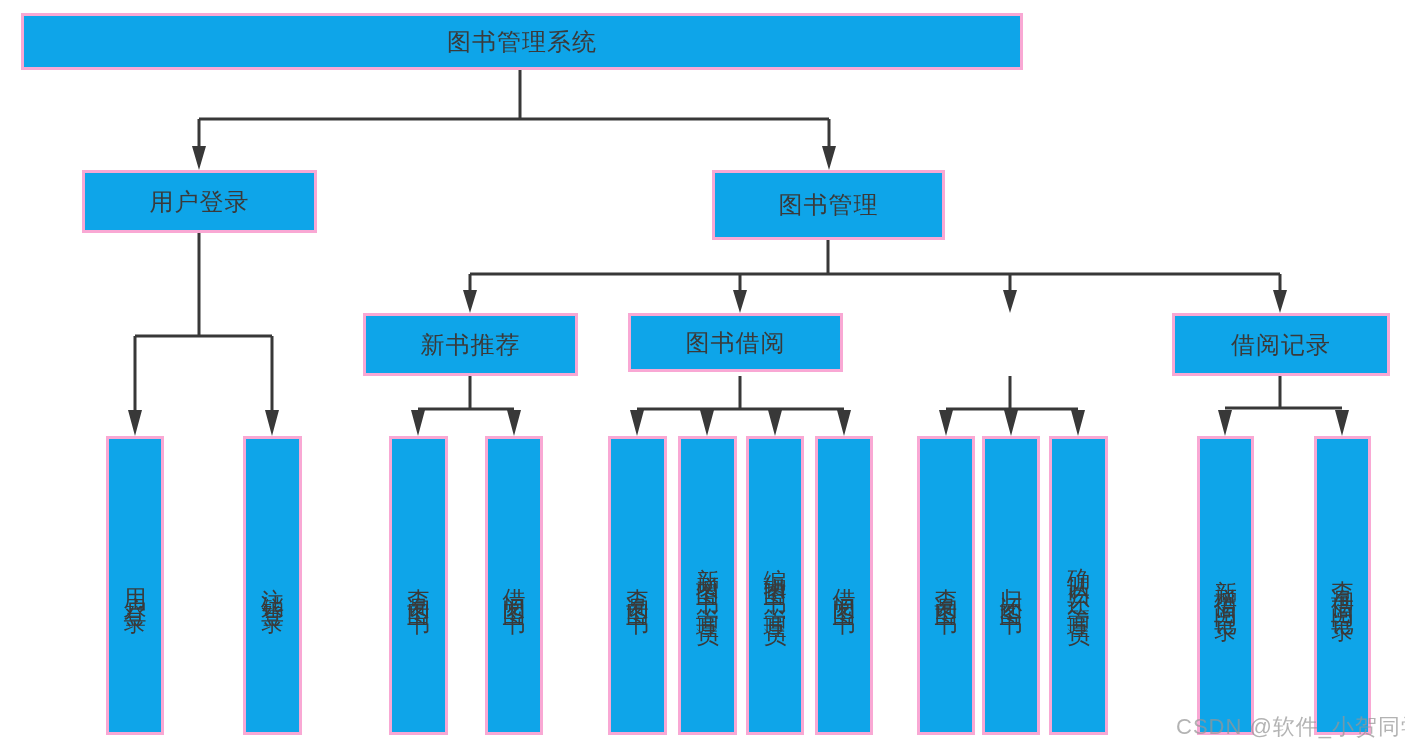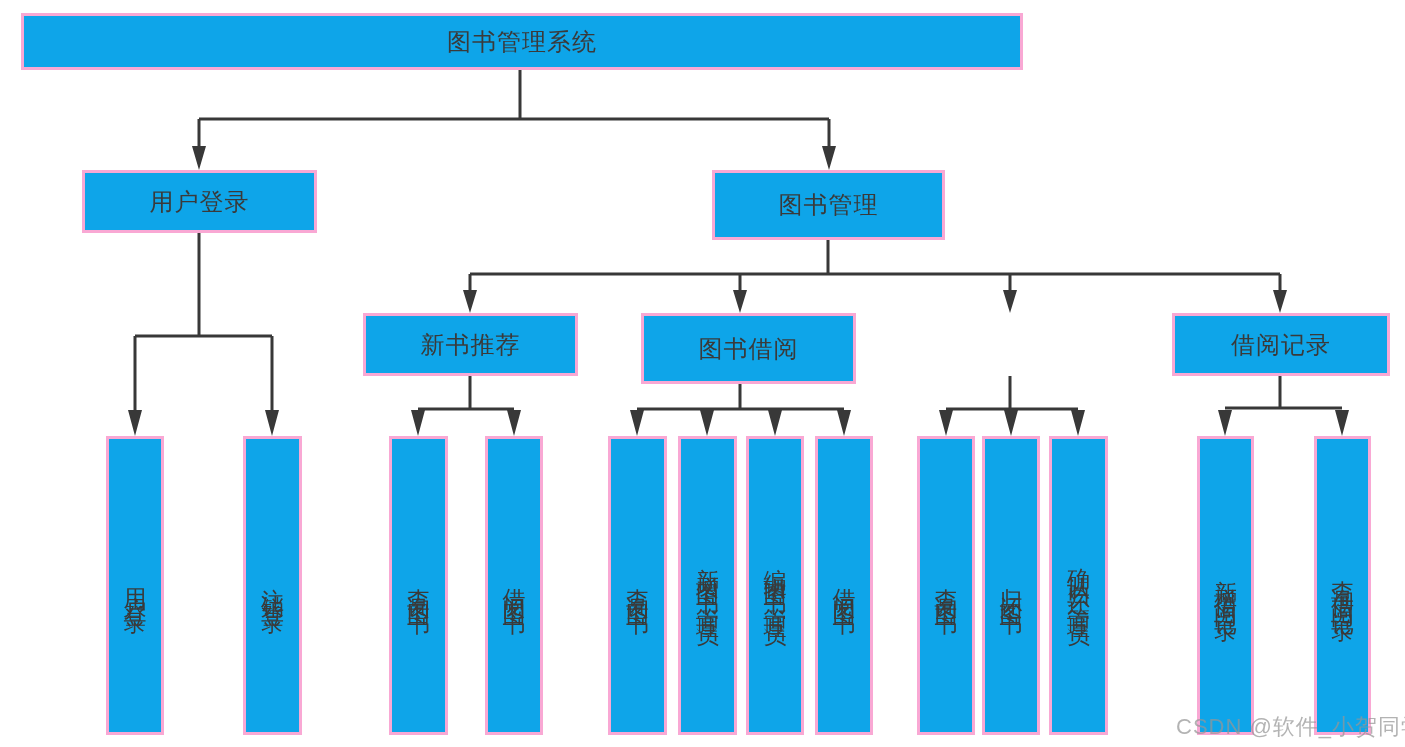--- a/index.html
+++ b/index.html
@@ -76,21 +76,21 @@
              M1218 410 L1232 410 L1225 436 Z
              M1335 410 L1349 410 L1342 436 Z" fill="#383838" stroke="none"></path>
   </svg>
 
   <div class="node" style="left:21px;top:13px;width:1002px;height:57px">图书管理系统</div>
 
   <div class="node" style="left:82px;top:170px;width:235px;height:63px">用户登录</div>
   <div class="node" style="left:712px;top:170px;width:233px;height:70px">图书管理</div>
 
   <div class="node" style="left:363px;top:313px;width:215px;height:63px">新书推荐</div>
-  <div class="node" style="left:641px;top:313px;width:215px;height:71px">图书借阅</div>
+  <div class="node" style="left:628px;top:313px;width:215px;height:59px">图书借阅</div>
   <div class="node" style="left:1172px;top:313px;width:218px;height:63px">借阅记录</div>
 
   <div class="node v" style="left:106px;top:436px;width:58px;height:299px">用户登录</div>
   <div class="node v" style="left:243px;top:436px;width:59px;height:299px">注销登录</div>
 
   <div class="node v" style="left:389px;top:436px;width:59px;height:299px">查询图书</div>
   <div class="node v" style="left:485px;top:436px;width:58px;height:299px">借阅图书</div>
 
   <div class="node v" style="left:608px;top:436px;width:59px;height:299px">查询图书</div>
   <div class="node v" style="left:678px;top:436px;width:59px;height:299px">新增图书（管理员）</div>

